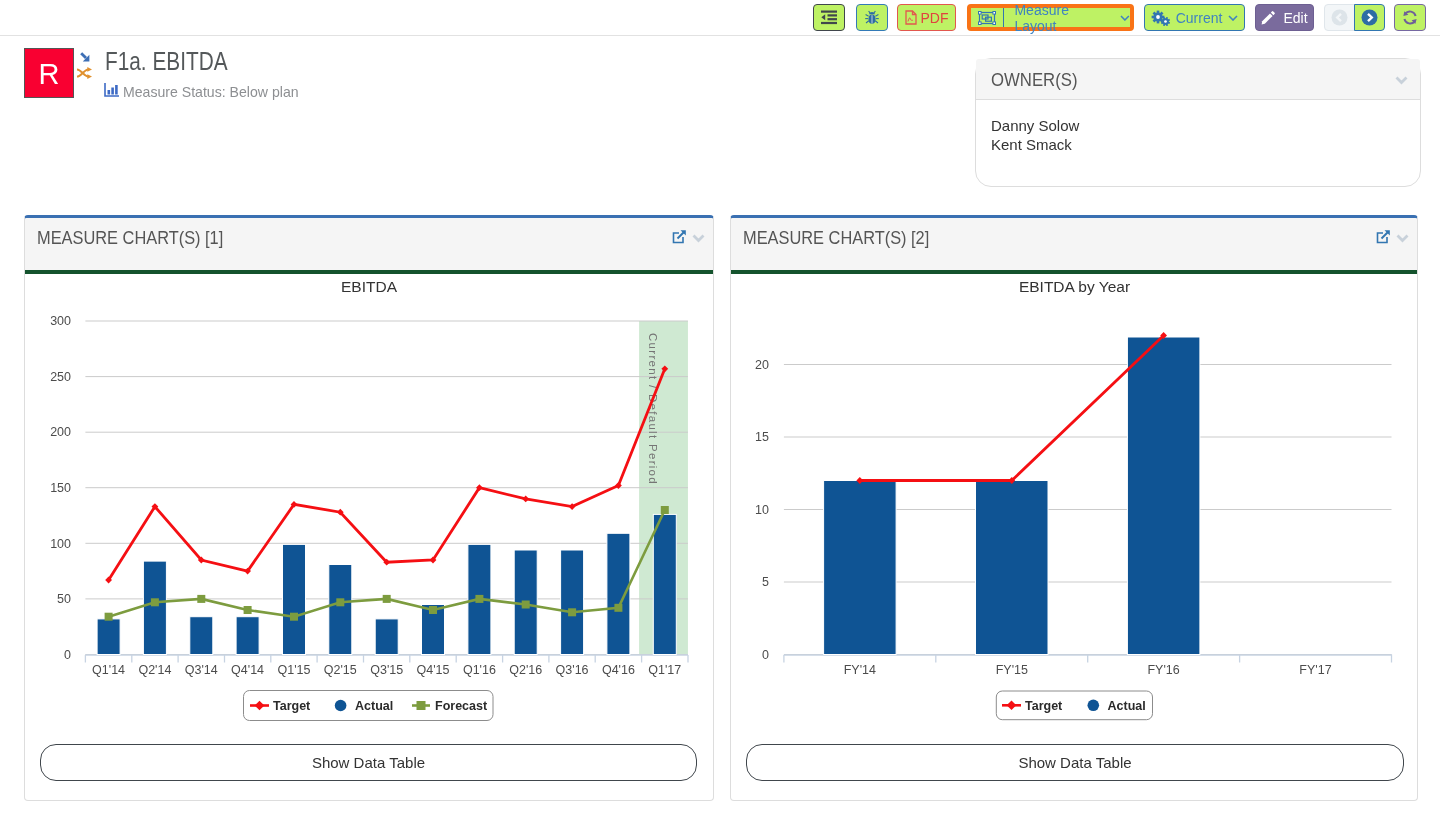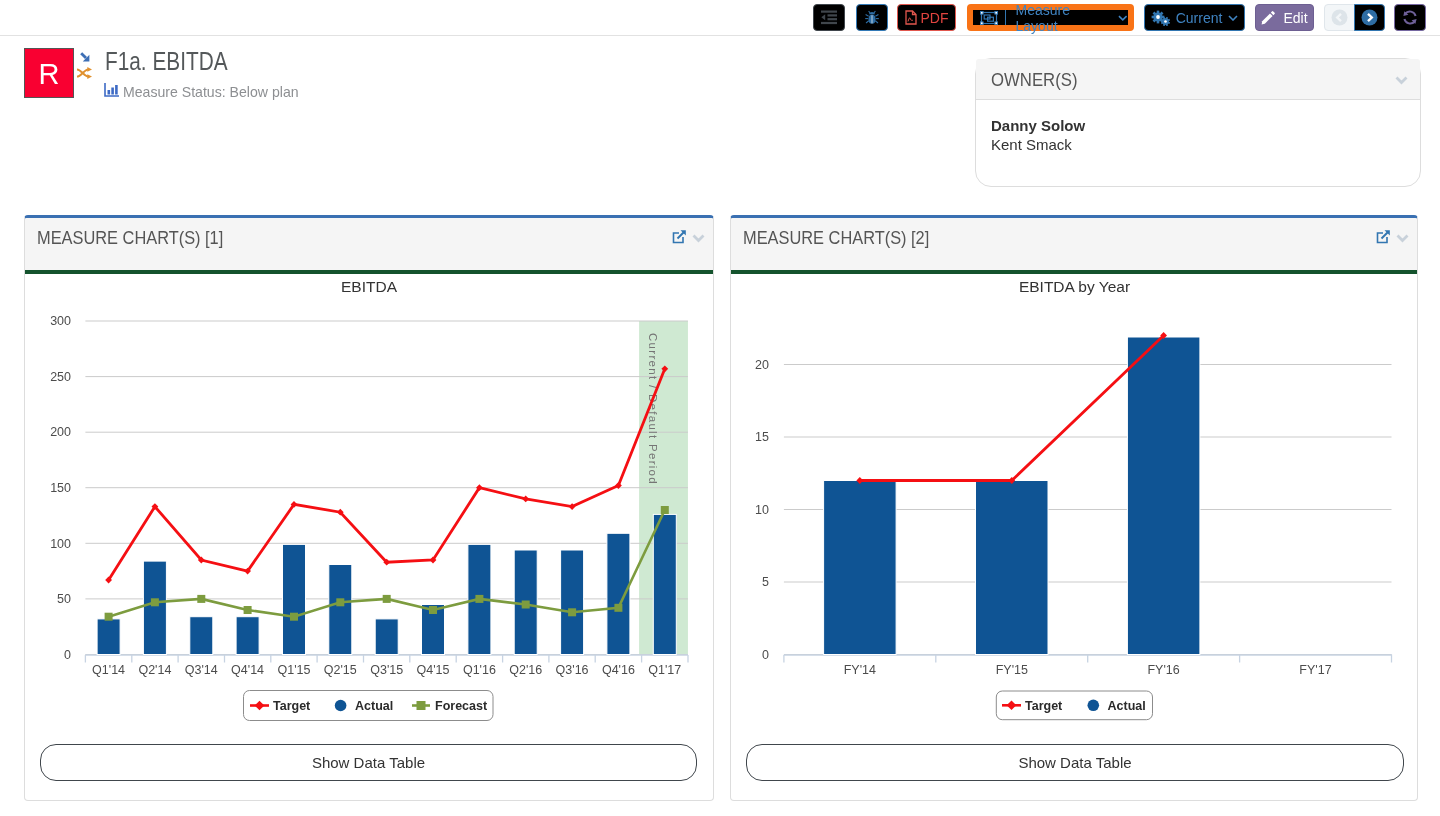--- a/index.html
+++ b/index.html
@@ -1,17 +1,17 @@
 <!DOCTYPE html>
 <html><head><meta charset="utf-8">
 <style>
 *{margin:0;padding:0;box-sizing:border-box}
 html,body{width:1440px;height:816px;background:#fff;font-family:"Liberation Sans",sans-serif;overflow:hidden}
 .abs{position:absolute}
-.btn{position:absolute;top:4px;height:27px;border-radius:4px;background:#000000;display:flex;align-items:center;justify-content:center;font-size:14px}
+.btn{position:absolute;top:4px;height:27px;border-radius:4px;background:#bef264;display:flex;align-items:center;justify-content:center;font-size:14px}
 .panel{position:absolute;background:#fff;border:1px solid #ddd;border-top:3px solid #3a70b2;border-radius:4px}
 .phead{position:absolute;left:0;right:0;top:0;height:56px;background:#f5f5f5;border-bottom:4px solid #14532d;border-radius:2px 2px 0 0}
 .ptitle{position:absolute;left:12px;top:10px;font-size:18px;color:#555;transform:scaleX(0.91);transform-origin:0 50%;white-space:nowrap}
 .sdt{position:absolute;height:37px;border:1px solid #40464c;border-radius:16px;background:#fff;color:#333;font-size:15px;text-align:center;line-height:35px}
 </style></head>
 <body>
 <div class="abs" style="left:0;top:0;width:1440px;height:36px;background:#fff;border-bottom:1px solid #e2e2e2"></div>
 
 <div class="btn" style="left:813px;width:32px;border:1px solid #40464c">
 <svg width="16" height="15" viewBox="0 0 16 15">
@@ -42,21 +42,21 @@
 </svg>
   </div>
 <div class="btn" style="left:897px;width:59px;border:1px solid #e2574e;color:#e0443f;gap:4px">
 <svg width="12" height="15" viewBox="0 0 12 15">
 <path d="M1 1 h6.5 L11 4.5 V14 H1 Z" fill="none" stroke="#e2574e" stroke-width="1.3"></path>
 <path d="M7.5 1 V4.5 H11" fill="none" stroke="#e2574e" stroke-width="1.3"></path>
 <path d="M3 11.5 C3.5 9.5 4.5 7.5 5 7.8 C5.7 8.2 4.5 10.5 7.8 10.3" fill="none" stroke="#e2574e" stroke-width="1"></path>
 </svg>
     <span>PDF</span>
   </div>
-<div class="btn" style="left:967px;width:167px;border:6px solid #f97316;justify-content:center">
+<div class="btn" style="left:967px;width:167px;border:4px solid #f97316;justify-content:center">
 <div style="width:34px;height:100%;display:flex;align-items:center;justify-content:center;border-right:1px solid #3276b1">
 <svg width="18" height="14" viewBox="0 0 18 14">
 <g fill="none" stroke="#3276b1" stroke-width="1.2">
 <rect x="1.5" y="1.5" width="15" height="11"></rect>
 <rect x="4.2" y="4" width="5.8" height="4"></rect>
 <rect x="7.6" y="6.2" width="5.8" height="4"></rect>
 </g>
 <g fill="#fff" stroke="#3276b1" stroke-width="1">
           <rect x="0.5" y="0.5" width="2.6" height="2.6"></rect>
           <rect x="14.9" y="0.5" width="2.6" height="2.6"></rect>
@@ -169,21 +169,21 @@
   </svg>
 <div class="abs" style="left:123px;top:83px;font-size:15px;color:#8d8f92;transform:scaleX(0.94);transform-origin:0 50%;white-space:nowrap">Measure Status: Below plan</div>
 <div class="abs" style="left:975px;top:58px;width:446px;height:129px;border:1px solid #ddd;border-radius:16px;background:#fff">
 <div style="height:41px;background:#f5f5f5;border-bottom:1px solid #ddd;border-radius:3px 3px 0 0;position:relative">
 <div style="position:absolute;left:15px;top:11px;font-size:18px;color:#555;transform:scaleX(0.93);transform-origin:0 50%">OWNER(S)</div>
 <svg style="position:absolute;right:12px;top:17px" width="13" height="9" viewBox="0 0 13 9">
         <polyline points="1.5,1.5 6.5,6.5 11.5,1.5" fill="none" stroke="#c8d1da" stroke-width="2.8"></polyline>
       </svg>
 </div>
 <div style="padding:16px 15px;font-size:15px;color:#333;line-height:19px">
-<div style="font-weight:bold">Danny Solow</div>
+<div style="font-weight:normal">Danny Solow</div>
 <div>Kent Smack</div>
 </div>
   </div>
 <div class="panel" style="left:24px;top:215px;width:690px;height:586px"></div>
 <div class="abs phead" style="left:25px;top:218px;width:688px">
     <div class="ptitle">MEASURE CHART(S) [1]</div>
     <svg style="position:absolute;right:26px;top:11px" width="15" height="15" viewBox="0 0 15 15">
 <path d="M11 8 V13.5 H1.5 V4 H7" fill="none" stroke="#3276b1" stroke-width="1.6"></path>
 <line x1="5.5" y1="9.5" x2="12" y2="3" stroke="#3276b1" stroke-width="2"></line>
 <path d="M8.5 1.2 H13.8 V6.5 Z" fill="#3276b1"></path>

